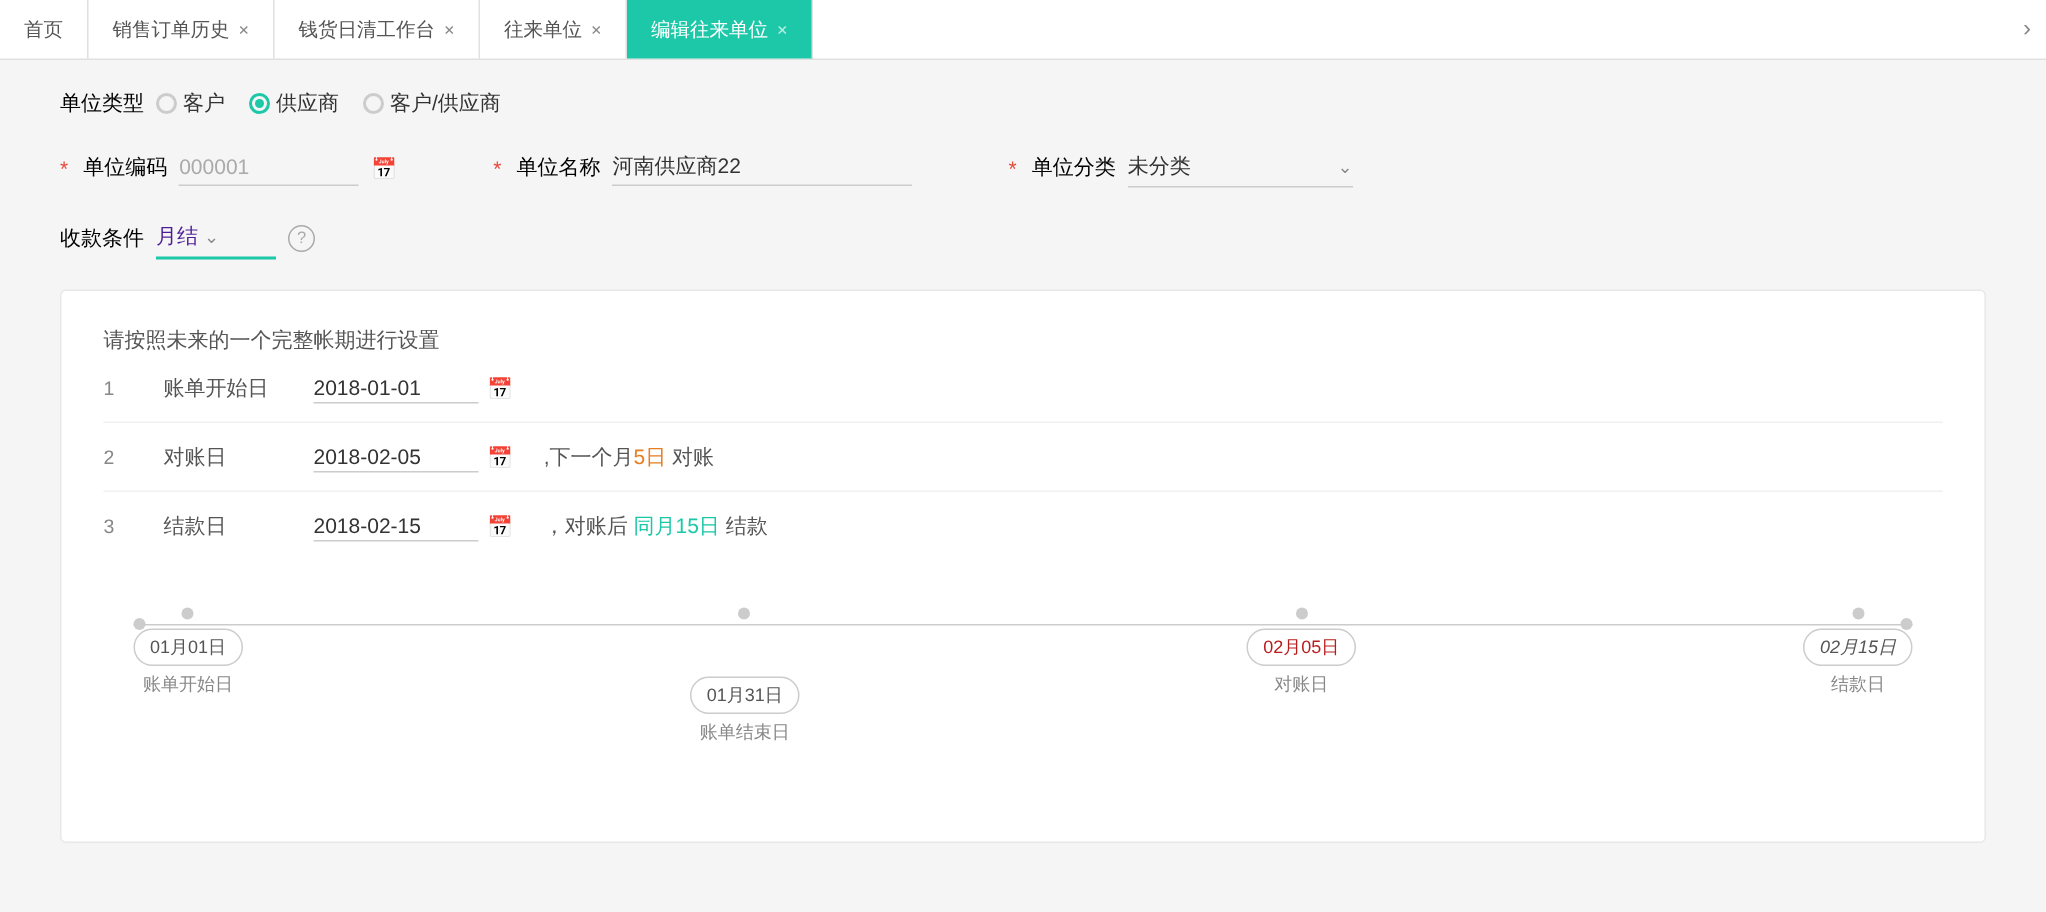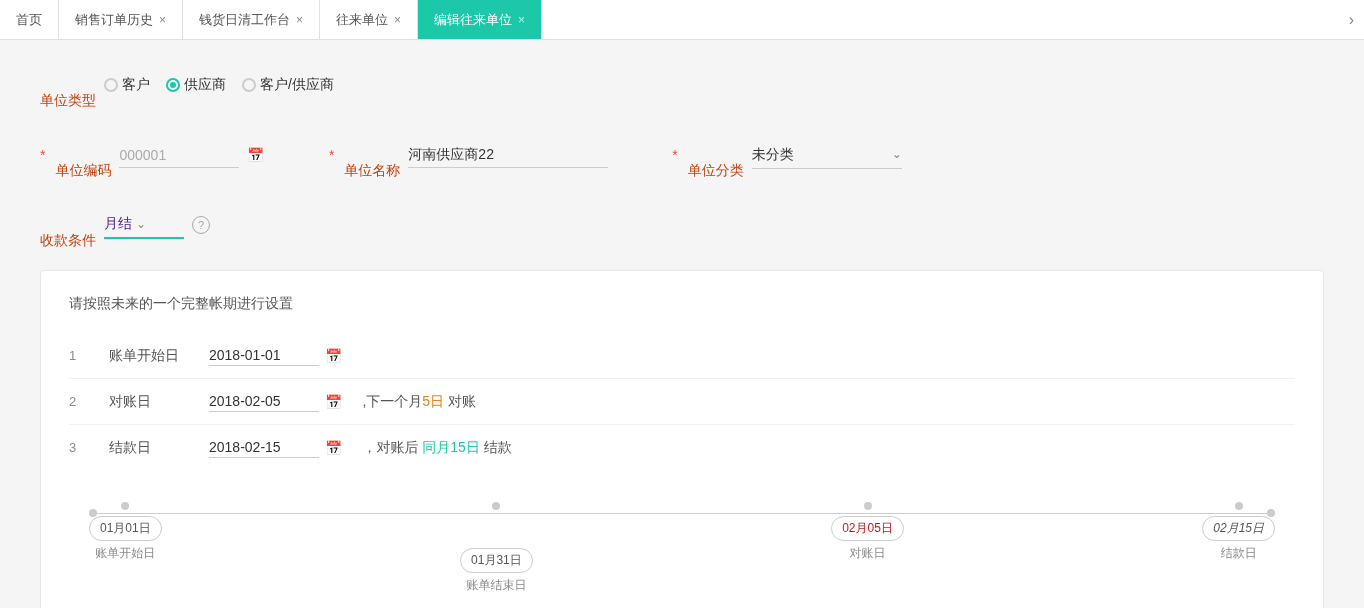--- a/index.html
+++ b/index.html
@@ -57,23 +57,22 @@
       align-items: center;
       gap: 24px;
       margin-bottom: 20px;
     }
     .form-field {
       display: flex;
       align-items: center;
       gap: 8px;
     }
     .form-label {
-      color: #c2410c;
+      color: #000000;
       white-space: nowrap;
-      margin-top: 32px;
     }
     .required-star {
       color: #e74c3c;
       margin-right: 2px;
     }
 
     
     .radio-group {
       display: flex;
       align-items: center;
@@ -173,21 +172,20 @@
     
     .card {
       background: #fff;
       border: 1px solid #e8e8e8;
       border-radius: 4px;
       padding: 24px 28px;
     }
     .card-title {
       font-size: 14px;
       color: #555;
-      margin-bottom: 20px;
     }
 
     
     .setting-rows { width: 100%; }
     .setting-row {
       display: flex;
       align-items: center;
       padding: 12px 0;
       border-bottom: 1px solid #f0f0f0;
       gap: 20px;

